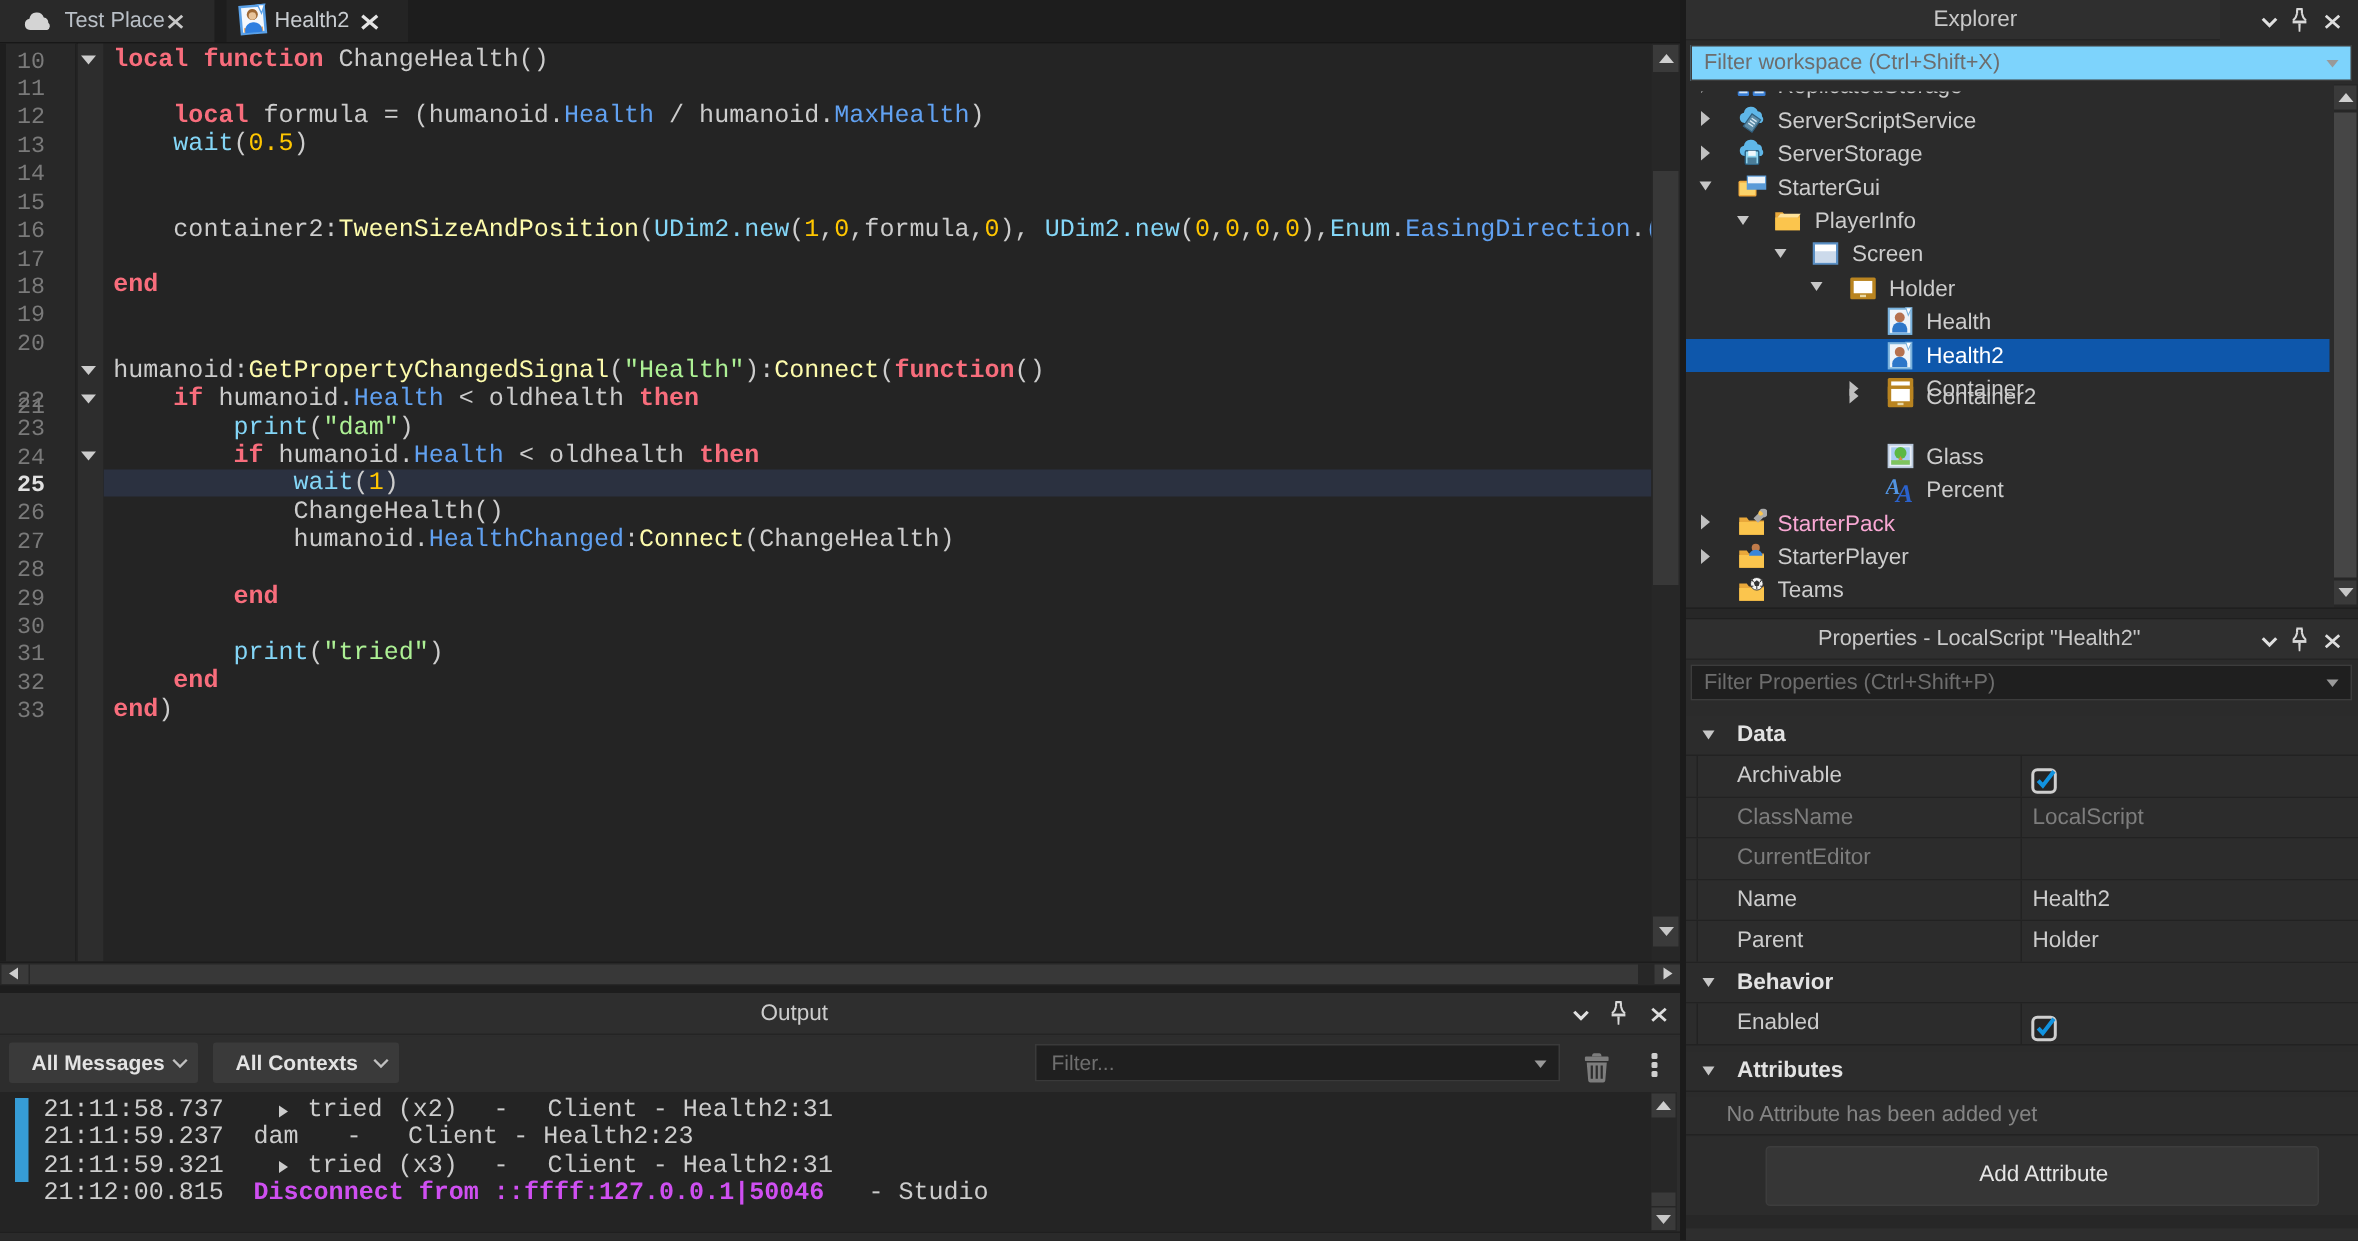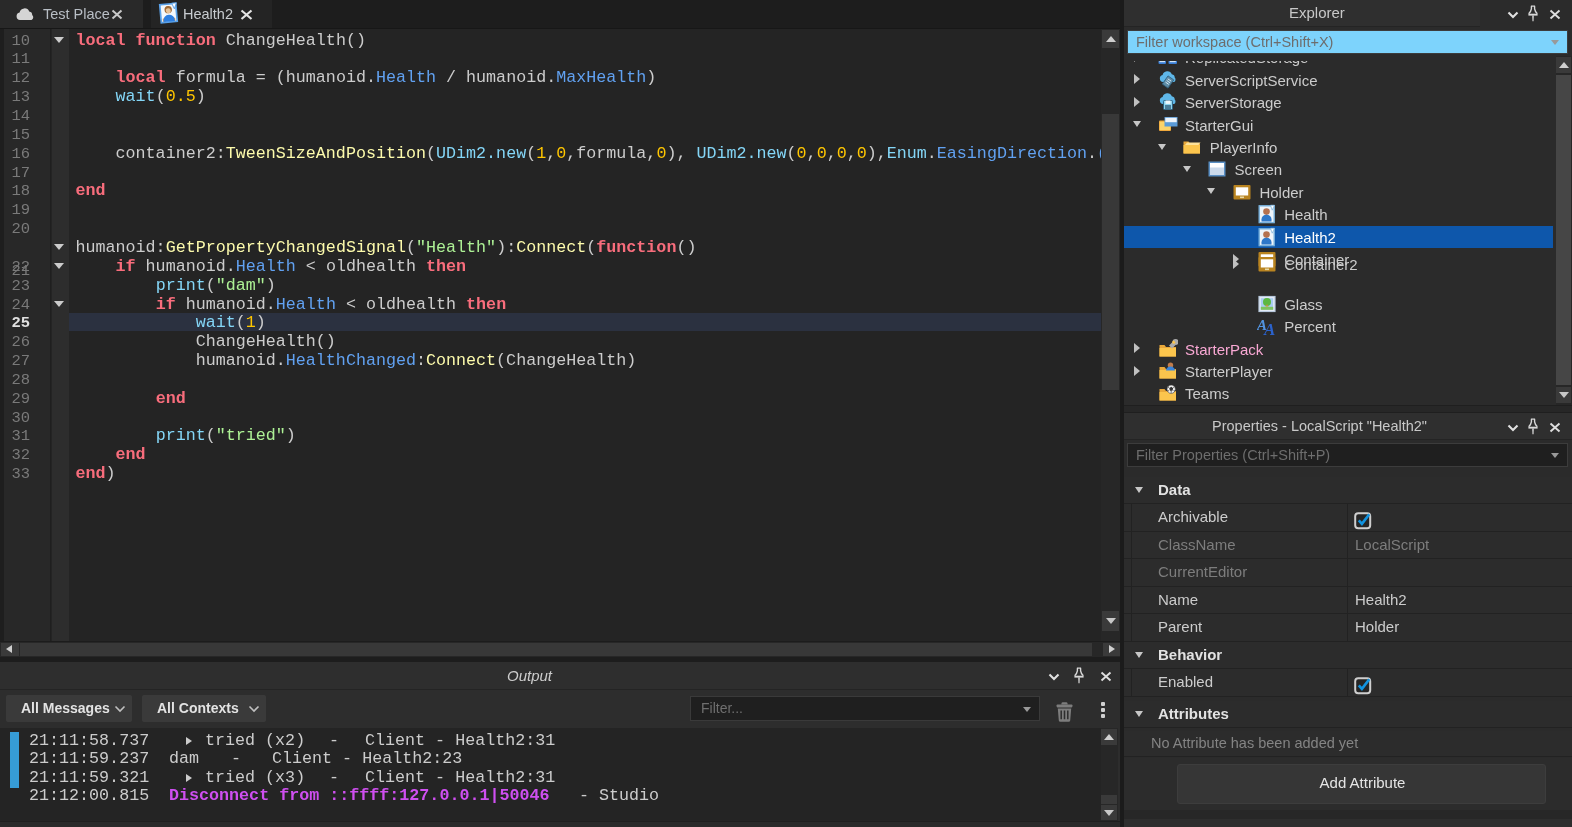--- a/index.html
+++ b/index.html
@@ -132,21 +132,21 @@
     <div class="abs" style="left:20px;top:1px;width:1072px;height:13px;background:#383838;"></div>
     <div class="abs" style="left:1103px;top:1px;width:18px;height:13px;background:#3a3a3a;">
         <div class="arr-r" style="left:6px;top:2px;border-left:6px solid #cfcfcf;border-top-width:4.5px;border-bottom-width:4.5px;"></div>
       </div>
   </div>
 
   <div class="abs" style="left:0;top:657px;width:1124px;height:5px;background:#1d1d1d;"></div>
 
   <div class="abs" style="left:0;top:662px;width:1124px;height:165px;background:#2d2d2d;">
     <div class="abs" style="left:0;top:0;width:1124px;height:28px;background:#2e2e2e;border-bottom:1px solid #242424;">
-      <span class="abs" style="left:507px;top:5px;font-size:15px;color:#cccccc;font-style:italic;">Output</span>
+      <span class="abs" style="left:507px;top:5px;font-size:15px;color:#cccccc;">Output</span>
       <svg class="abs" style="left:1048px;top:11px;" width="12" height="8" viewBox="0 0 12 8">
           <path d="M1.5 1.5 L6 6 L10.5 1.5" stroke="#e0e0e0" stroke-width="2.1" fill="none"></path>
         </svg>
       <svg class="abs" style="left:1073px;top:5px;" width="12" height="18" viewBox="0 0 12 18">
           <path d="M3.9 1.1 h4.2 M4.4 1.3 v2.6 M7.6 1.3 v2.6 M4.4 3.9 C4.1 5.9 3.1 7.4 1.7 8.7 M7.6 3.9 C7.9 5.9 8.9 7.4 10.3 8.7" stroke="#d8d8d8" stroke-width="1.4" fill="none"></path>
           <rect x="1.4" y="8.7" width="9.2" height="1.9" fill="#d8d8d8"></rect>
           <path d="M5.2 10.6 h1.6 l-0.25 5.6 h-1.1 z" fill="#d8d8d8"></path>
         </svg>
       <svg class="abs" style="left:1100px;top:9px;" width="12" height="11" viewBox="0 0 12 11">
           <path d="M1.5 1.5 L10.5 9.5 M10.5 1.5 L1.5 9.5" stroke="#dedede" stroke-width="1.9" fill="none"></path>

